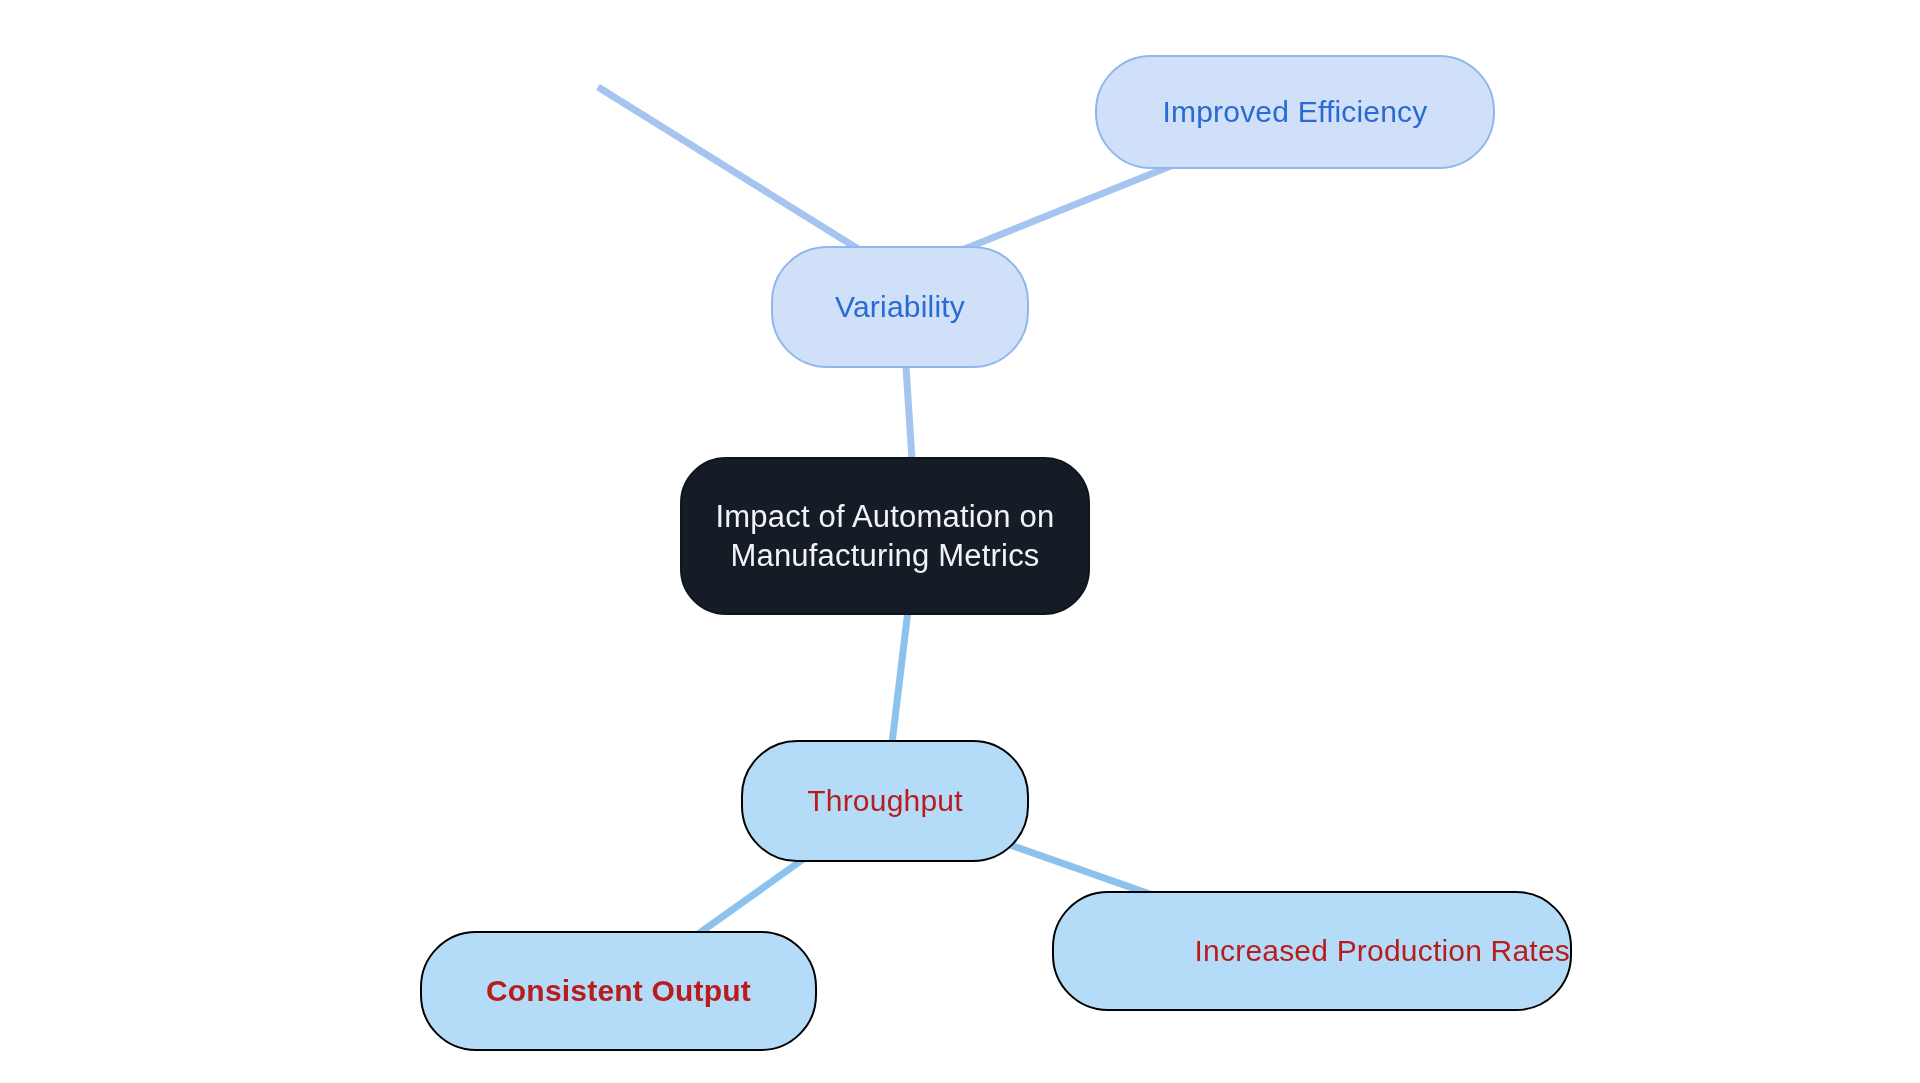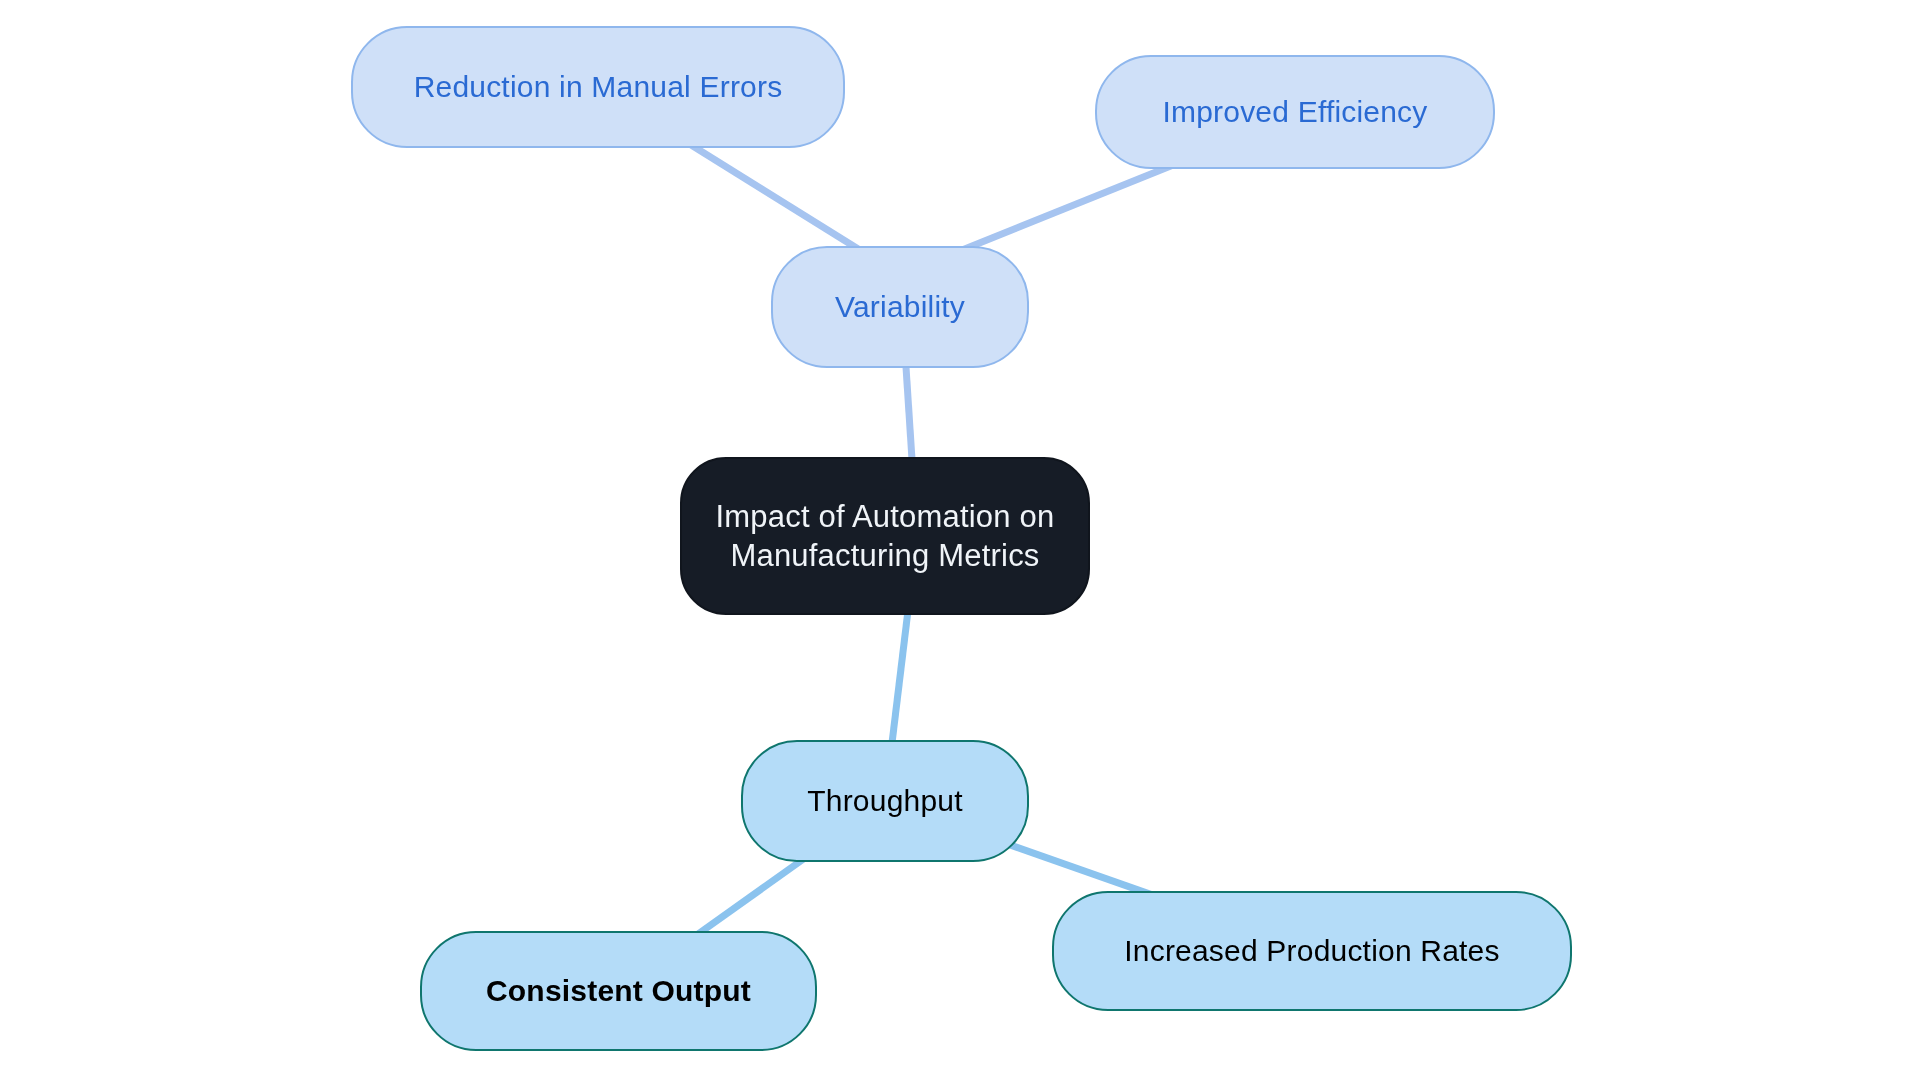--- a/index.html
+++ b/index.html
@@ -51,29 +51,29 @@
   .node-root .label { max-width: 392px; }
   
   .b1 {
     background: #cfe0f8;
     border: 2px solid #8fb7ed;
     color: #2a6ad3;
   }
   
   .b2 {
     background: #b4dcf8;
-    border: 2px solid #0f766e;
-    color: #000000;
+    border: 2px solid #000000;
+    color: #b91c1c;
   }
   .node-variability { left: 771px; top: 214px; width: 258px; height: 122px; margin-top: 32px; }
   .node-reduction   { left: 351px; top: 26px;  width: 494px; height: 122px; }
   .node-efficiency  { left: 1095px; top: 55px; width: 400px; height: 114px; }
   .node-throughput  { left: 741px; top: 740px; width: 288px; height: 122px; }
   .node-consistent  { left: 420px; top: 931px; width: 397px; height: 120px; font-weight: bold; }
-  .node-increased   { left: 1052px; top: 891px; width: 520px; height: 120px; }
+  .node-increased   { left: 1052px; top: 891px; width: 520px; height: 120px; justify-content: flex-end; }
   .label { pointer-events: none; }
 </style>
 </head>
 <body>
 
 <div class="stage">
 
   <svg class="edges" viewBox="0 0 1920 1083" xmlns="http://www.w3.org/2000/svg">
     <line x1="598" y1="87" x2="900" y2="275" stroke-width="7" stroke="#a6c4f0"></line>
     <line x1="1295" y1="116" x2="900" y2="275" stroke-width="7" stroke="#a6c4f0"></line>
@@ -84,23 +84,20 @@
   </svg>
 
   <div class="node node-root">
     <span class="label">Impact of Automation on Manufacturing Metrics</span>
   </div>
 
   <div class="node b1 node-variability">
     <span class="label">Variability</span>
   </div>
 
-  <div class="node b1 node-reduction">
-    <span class="label">Reduction in Manual Errors</span>
-  </div>
 
   <div class="node b1 node-efficiency">
     <span class="label">Improved Efficiency</span>
   </div>
 
   <div class="node b2 node-throughput">
     <span class="label">Throughput</span>
   </div>
 
   <div class="node b2 node-consistent">

